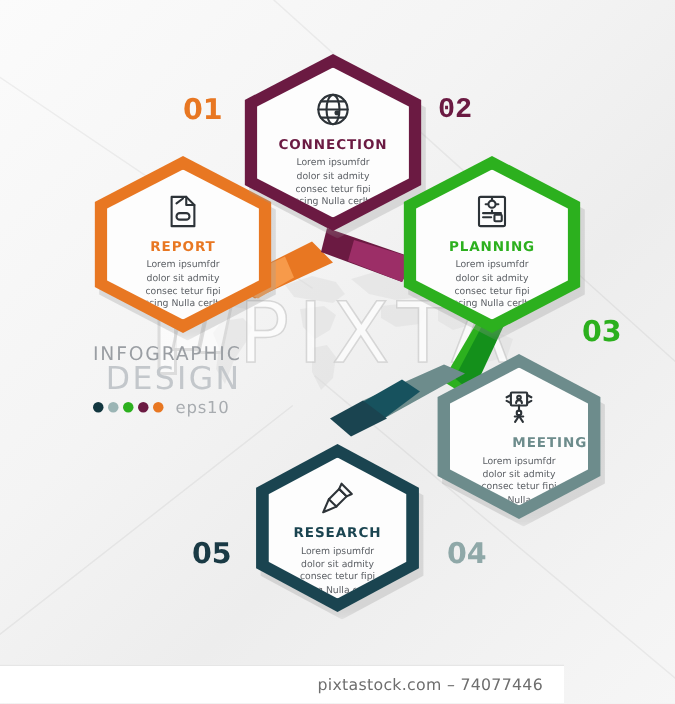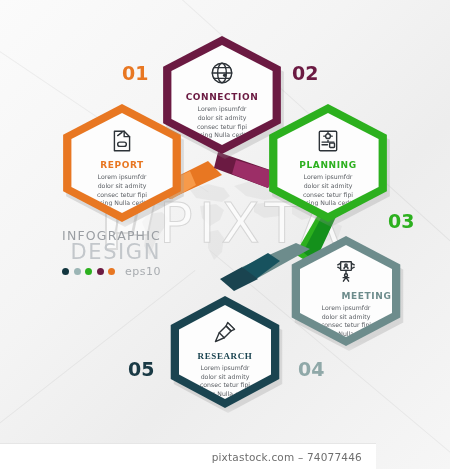--- a/index.html
+++ b/index.html
@@ -97,21 +97,21 @@
   #logo{position:absolute;left:62px;top:228px;}
   #logo .l1{
     font-family:"DejaVu Sans", sans-serif;
     font-size:12.5px;letter-spacing:1.2px;color:#9a9ea3;font-weight:400;
   }
   #logo .l2{
     font-family:"DejaVu Sans", sans-serif;
     font-size:21px;letter-spacing:1.6px;color:#c3c7cb;font-weight:400;
     margin-top:-2px;line-height:22px;text-align:right;
   }
-  #logo .l3{display:flex;align-items:center;margin-top:2px;justify-content:space-between;}
+  #logo .l3{display:flex;align-items:center;margin-top:2px;}
   #logo .dot{width:7px;height:7px;border-radius:50%;margin-right:3px;}
   #logo .eps{
     font-family:"DejaVu Sans", sans-serif;
     font-size:11px;color:#a8acb0;margin-left:5px;letter-spacing:.5px;
   }
 
   
   #footer{
     position:absolute;left:0;bottom:0;width:376px;height:26px;
     background:#ffffff;border-top:1px solid #e6e6e6;
@@ -219,21 +219,21 @@
           <path d="M3 12 h18"></path>
           <path d="M4.5 7 h15"></path>
           <path d="M4.5 17 h15"></path>
           <circle cx="14.5" cy="14" r="1.6" fill="#2d3338" stroke="none"></circle>
         </svg>
       </span>
       <div class="hex-title" style="color:#6B1A42;">CONNECTION</div>
       <div class="hex-body">Lorem ipsumfdr dolor sit admity consec tetur fipi scing Nulla cerlt.</div>
     </div>
   </div>
-  <div class="num" style="left:292px;top:62px;color:#6B1A42;">02</div>
+  <div class="num" style="left:292px;top:62px;color:#6B1A42;font-family:Liberation Mono, monospace;">02</div>
 
   <div class="hex" style="left:264px;top:104px;width:128px;height:118px;">
     <div class="hex-shadow" style="background:#9a9a9a;"></div>
     <div class="hex-outer" style="background:#2CB01E;"></div>
     <div class="hex-inner">
       <span class="hex-icon">
         <svg viewBox="0 0 24 24" fill="none" stroke="#2d3338" stroke-width="1.3" stroke-linecap="round" stroke-linejoin="round">
           <rect x="4" y="3" width="16" height="18" rx="1"></rect>
           <circle cx="12" cy="7.5" r="2.2"></circle>
           <path d="M12 4.6 v-1 M12 11.4 v1 M9.1 7.5 h-1 M14.9 7.5 h1"></path>
@@ -274,21 +274,21 @@
     <div class="hex-shadow" style="background:#9a9a9a;"></div>
     <div class="hex-outer" style="background:#1A4450;"></div>
     <div class="hex-inner">
       <span class="hex-icon">
         <svg viewBox="0 0 24 24" fill="none" stroke="#2d3338" stroke-width="1.3" stroke-linecap="round" stroke-linejoin="round">
           <path d="M14.5 3.2 L20.8 9.5 L17.6 11 L13 6.4 Z"></path>
           <path d="M13 6.4 L17.6 11 L11.3 17.3 L6.7 12.7 Z"></path>
           <path d="M6.7 12.7 L3.2 20.8 L11.3 17.3"></path>
         </svg>
       </span>
-      <div class="hex-title" style="color:#1A4450;font-family:Liberation Serif, serif;">RESEARCH</div>
+      <div class="hex-title" style="color:#1A4450;">RESEARCH</div>
       <div class="hex-body">Lorem ipsumfdr dolor sit admity consec tetur fipi scing Nulla cerlt.</div>
     </div>
   </div>
   <div class="num" style="left:128px;top:358px;color:#1A3A45;">05</div>
 
   <div id="logo">
     <div class="l1">INFOGRAPHIC</div>
     <div class="l2">DESIGN</div>
     <div class="l3">
       <span class="dot" style="background:#12363F;"></span>

